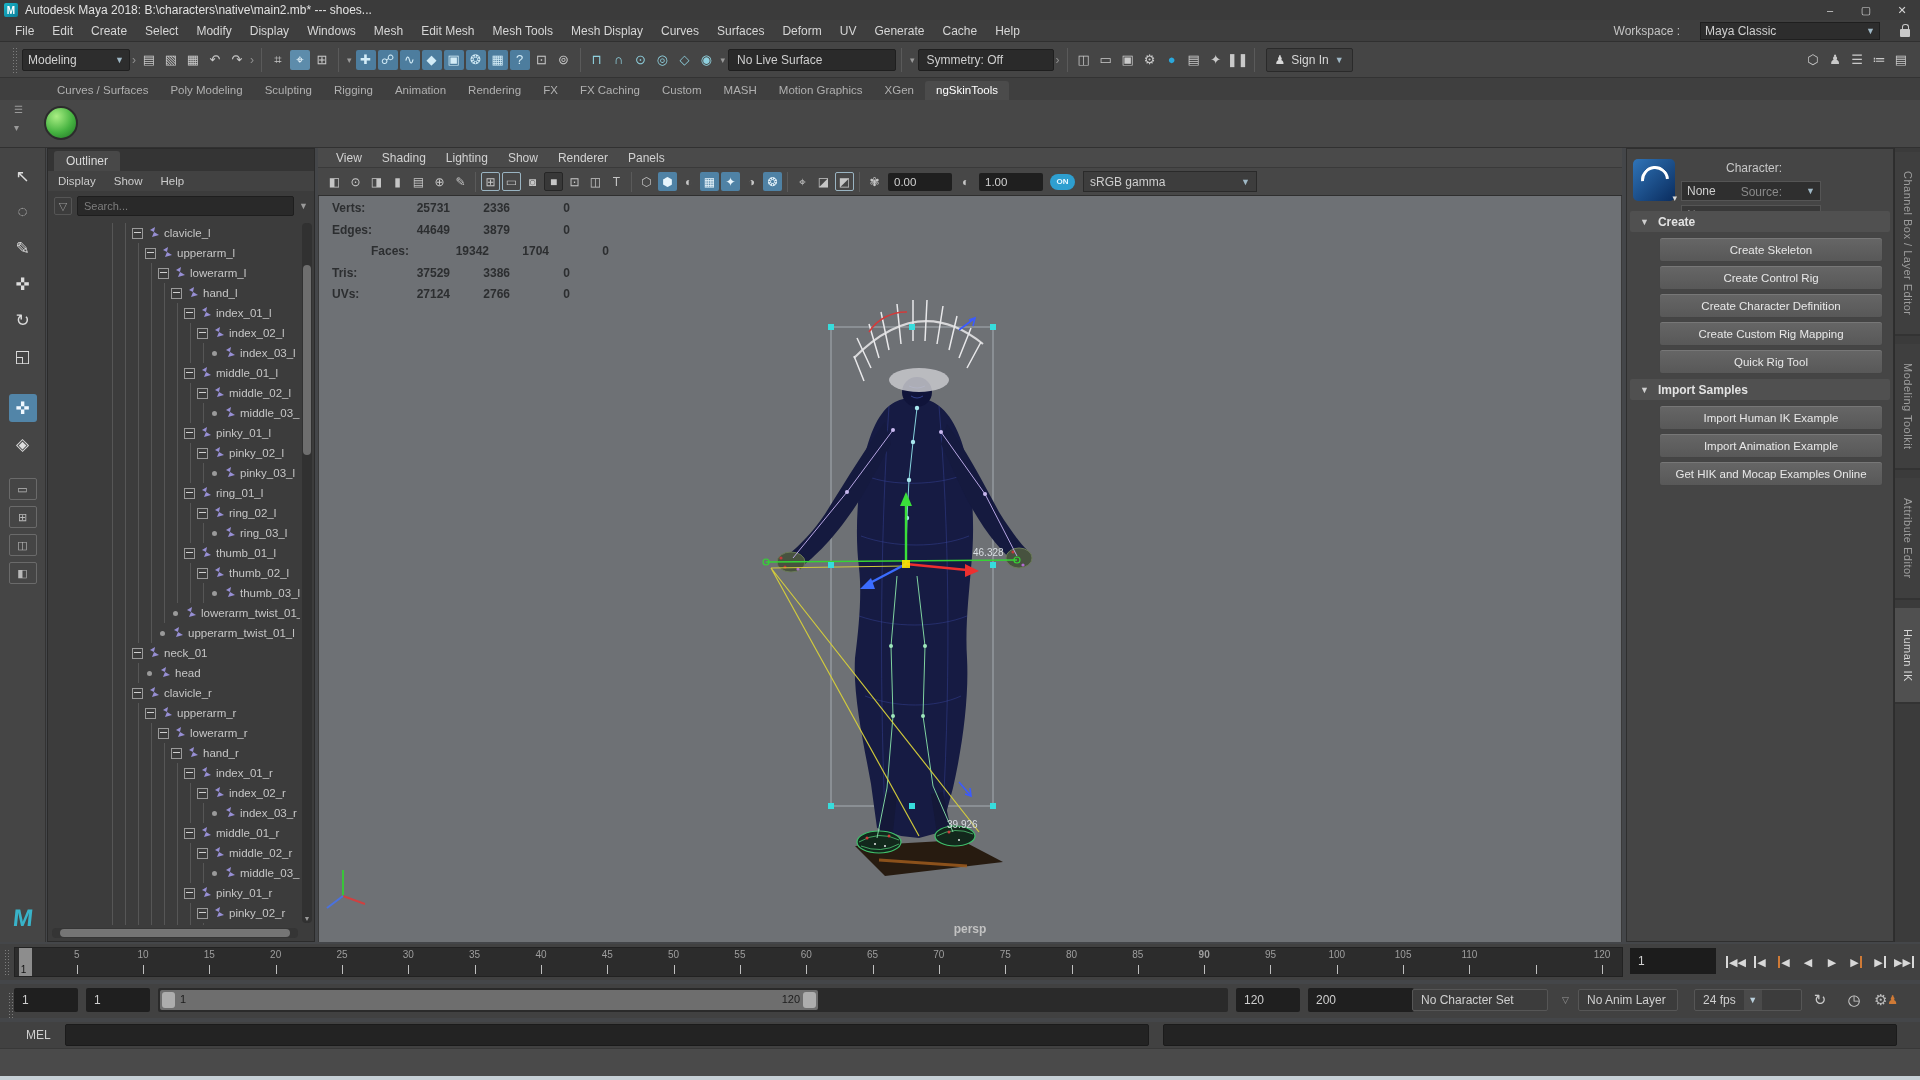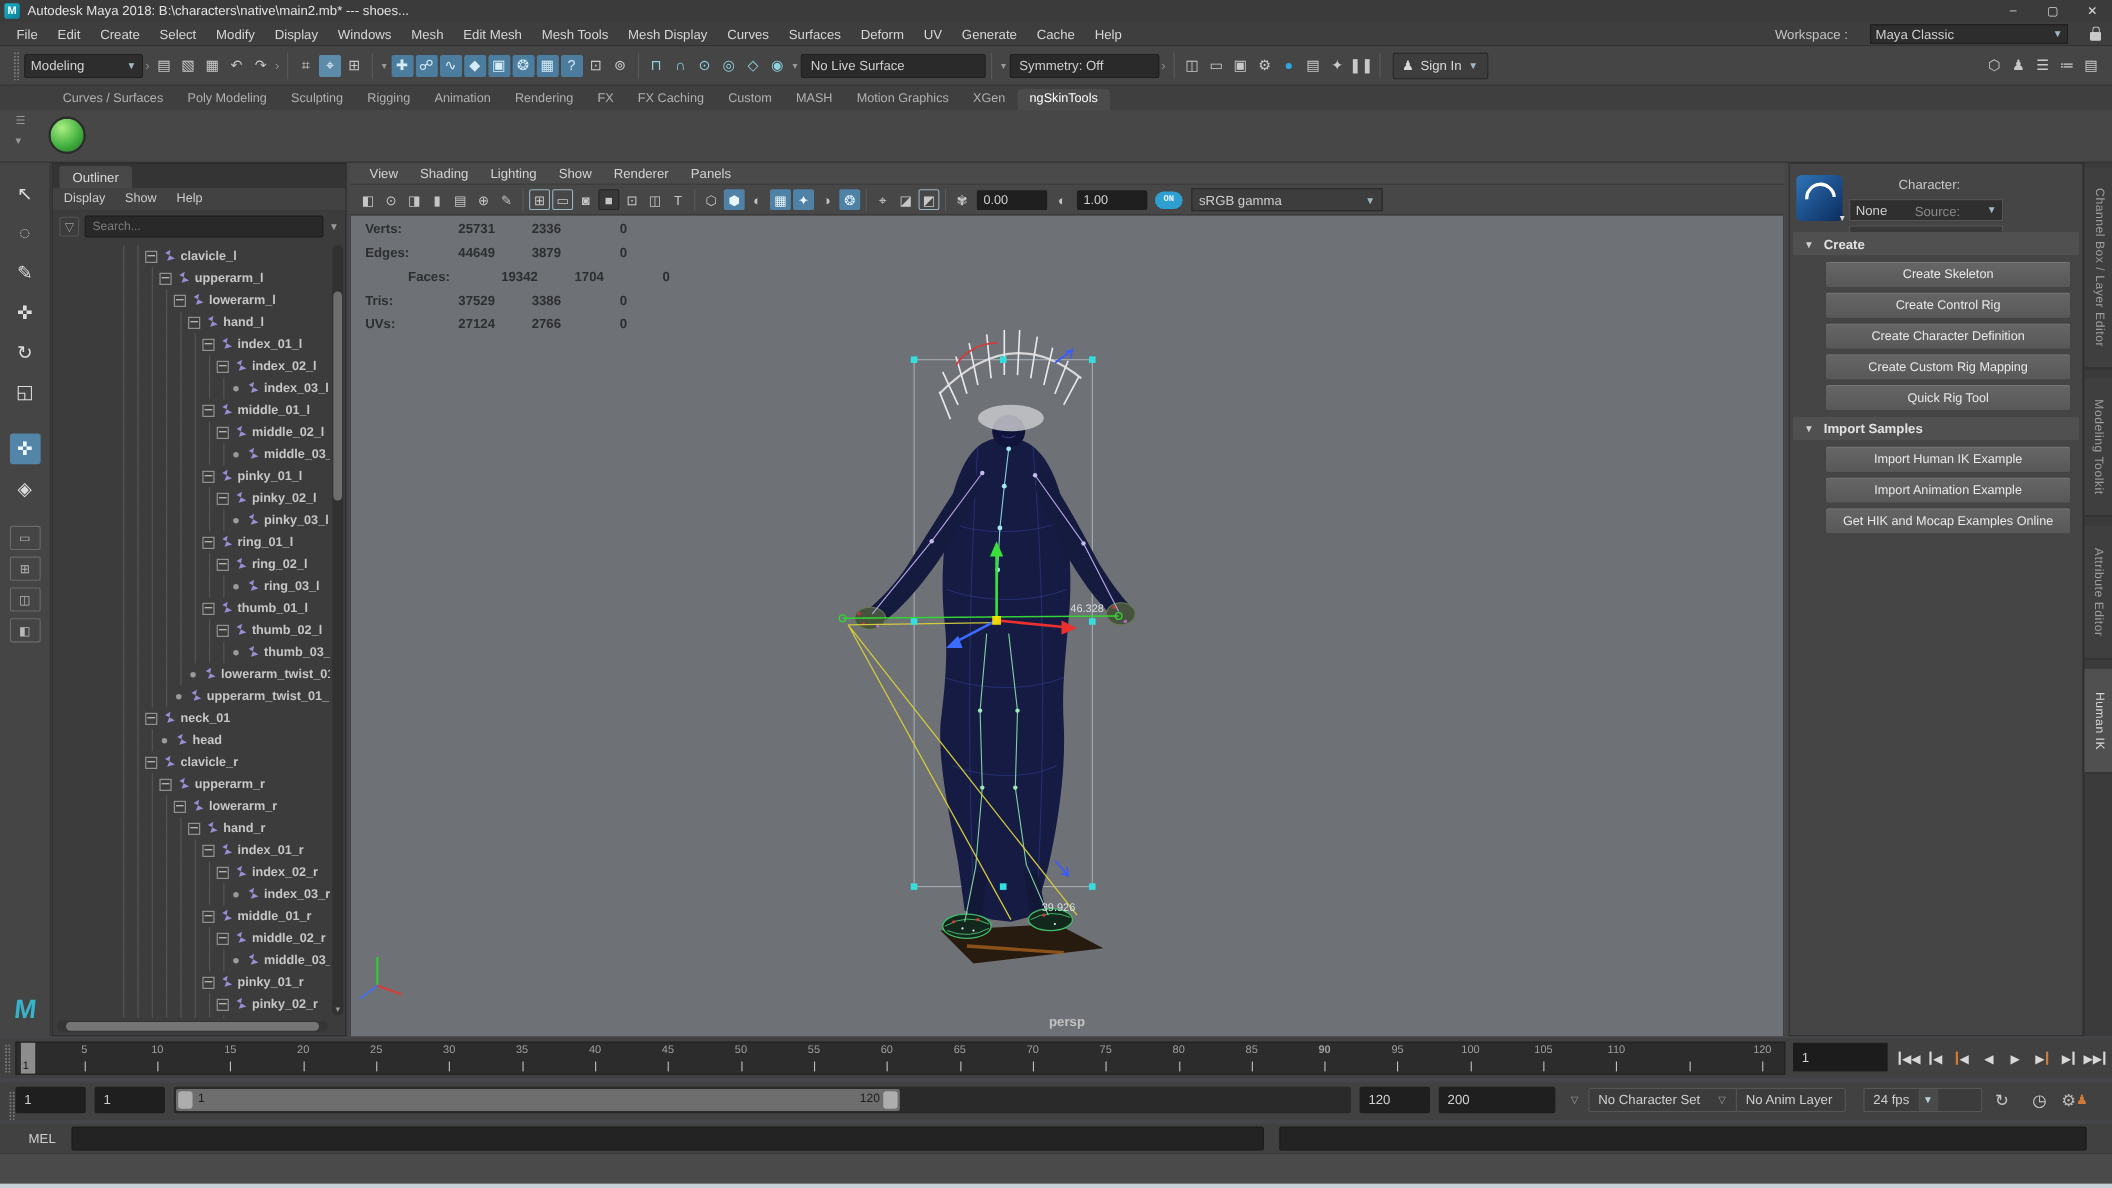--- a/index.html
+++ b/index.html
@@ -51,21 +51,21 @@
   .outliner{left:47px;top:148px;width:268px;height:794px;background:#3c3c3c;border:1px solid #2b2b2b;box-sizing:border-box;}
   .outl-tabrow{position:absolute;left:0;top:0;right:0;height:22px;background:#343434;}
   .outl-tab{position:absolute;left:6px;top:2px;height:20px;background:#484848;color:#dadada;padding:0 12px;display:flex;align-items:center;border-radius:3px 3px 0 0;font-size:12px;}
   .outl-menus{position:absolute;left:0;top:22px;right:0;height:20px;background:#424242;display:flex;align-items:center;padding-left:10px;gap:0;}
   .outl-menu{padding:0 10px 0 0;margin-right:8px;color:#cccccc;font-size:11.5px;}
   .outl-searchrow{position:absolute;left:0;top:42px;right:0;height:30px;display:flex;align-items:center;padding:0 6px;box-sizing:border-box;gap:5px;}
   .funnel{width:16px;height:16px;color:#9a9a9a;font-size:11px;display:flex;align-items:center;justify-content:center;border:1px solid #555;border-radius:2px;}
   .searchbox{flex:1;height:18px;background:#292929;border:1px solid #1e1e1e;border-radius:2px;color:#cfcfcf;font-size:11px;padding:0 6px;outline:none;font-family:"Liberation Sans",sans-serif;}
   .searchbox::placeholder{color:#7d7d7d;}
   .search-darr{color:#9a9a9a;font-size:9px;}
-  .tree{position:absolute;left:2px;top:74px;right:14px;bottom:16px;overflow:hidden;padding-left:56px;font-weight:bold;}
+  .tree{position:absolute;left:2px;top:74px;right:14px;bottom:16px;overflow:hidden;padding-left:56px;}
   .trow{height:20px;display:flex;align-items:center;white-space:nowrap;color:#c6c6c6;font-size:11.5px;}
   .indent{width:13px;height:100%;flex:none;background:linear-gradient(#565656,#565656) no-repeat 6px 0/1px 100%;}
   .exp-minus{width:9px;height:9px;border:1px solid #9a9a9a;background:#3c3c3c;position:relative;flex:none;margin-right:5px;}
   .exp-minus:after{content:"";position:absolute;left:1px;right:1px;top:3px;height:1px;background:#d0d0d0;}
   .exp-dot{width:5px;height:5px;border-radius:50%;background:#9a9a9a;flex:none;margin:0 7px 0 2px;}
   .jicon{flex:none;margin-right:4px;}
   .vscroll{position:absolute;right:2px;top:74px;bottom:18px;width:10px;background:#313131;border-radius:4px;}
   .vthumb{position:absolute;left:1px;right:1px;top:42px;height:190px;background:#6e6e6e;border-radius:4px;}
   .scr-arr{position:absolute;right:2px;width:10px;height:10px;color:#9a9a9a;font-size:7px;display:flex;align-items:center;justify-content:center;}
   .hscroll{position:absolute;left:4px;right:16px;bottom:3px;height:10px;background:#353535;border-radius:4px;}
@@ -73,21 +73,21 @@
   
   .vp-menus{left:318px;top:148px;width:1304px;height:20px;background:#4a4a4a;display:flex;align-items:center;padding-left:8px;box-sizing:border-box;border-bottom:1px solid #3a3a3a;}
   .vp-menu{padding:0 10px;color:#d2d2d2;font-size:12px;}
   .vp-icons{left:318px;top:168px;width:1304px;height:28px;background:#474747;display:flex;align-items:center;padding-left:6px;box-sizing:border-box;border-bottom:1px solid #2f2f2f;}
   .vicon{width:19px;height:19px;margin:0 1px;display:flex;align-items:center;justify-content:center;color:#c6c6c6;font-size:12px;border-radius:2px;flex:none;}
   .vicon.on{background:#4f82a5;color:#e8f5fc;}
   .vicon.frame{border:1px solid #9ab4c2;box-sizing:border-box;}
   .vicon.dark{background:#383838;border:1px solid #262626;box-sizing:border-box;}
   .vp-sep{width:1px;height:20px;background:#5a5a5a;margin:0 4px;}
   .numfield{width:52px;height:18px;background:#1f1f1f;color:#d2d2d2;display:flex;align-items:center;padding:0 6px;margin:0 3px;border-radius:2px;font-size:11.5px;}
-  .onbadge{width:25px;height:16px;border-radius:8px;background:#2e9fd0;color:#eaf7ff;font-size:8px;font-weight:bold;display:flex;align-items:center;justify-content:center;margin:0 4px;font-family:Liberation Mono, monospace;}
+  .onbadge{width:25px;height:16px;border-radius:8px;background:#2e9fd0;color:#eaf7ff;font-size:8px;font-weight:bold;display:flex;align-items:center;justify-content:center;margin:0 4px;}
   .gamma-select{width:160px;height:19px;background:#3d3d3d;border:1px solid #2a2a2a;display:flex;align-items:center;justify-content:space-between;padding:0 6px;color:#cfcfcf;margin-left:4px;}
   .canvas{left:318px;top:196px;width:1304px;height:746px;background:#6e7175;overflow:hidden;border-left:1px solid #3a3a3a;border-right:1px solid #3a3a3a;box-sizing:border-box;}
   .hudrow{position:absolute;display:flex;color:#2c2e30;font-weight:bold;font-size:12px;}
   .hud-label{width:58px;text-align:left;}
   .hud-v{width:60px;text-align:right;}
   .persp-label{position:absolute;left:0;right:0;bottom:6px;text-align:center;color:#c2c2c2;font-size:12px;font-weight:bold;}
   
   .hik{left:1626px;top:148px;width:268px;height:794px;background:#454545;border:1px solid #2f2f2f;box-sizing:border-box;}
   .hik-logo{position:absolute;left:6px;top:10px;width:42px;height:42px;border-radius:5px;background:linear-gradient(135deg,#2f74b8,#0a2c5e);}
   .hik-logo:before{content:"";position:absolute;left:8px;top:7px;width:22px;height:22px;border:3px solid #fff;border-color:#fff transparent transparent #fff;border-radius:50%;transform:rotate(40deg);}
@@ -1126,21 +1126,21 @@
       <div class="rbar">
         <div class="rhandle" style="left:2px"></div>
         <span class="rbar-lab" style="left:20px">1</span>
         <span class="rbar-lab" style="right:18px">120</span>
         <div class="rhandle" style="right:2px"></div>
       </div>
     </div>
     <div class="rfield" style="left:1236px;width:64px">120</div>
     <div class="rfield" style="left:1308px;width:106px">200</div>
     <span class="mini-darr" style="left:1428px">▽</span>
-    <div class="rsel" style="left:1444px;width:136px">No Character Set</div>
+    <div class="rsel" style="left:1412px;width:136px">No Character Set</div>
     <span class="mini-darr" style="left:1562px">▽</span>
     <div class="rsel" style="left:1578px;width:100px">No Anim Layer</div>
     <div class="rsel" style="left:1694px;width:108px">
       <span>24 fps</span>
       <span class="fps-arrow">▼</span>
     </div>
     <div class="ricon" style="left:1808px">↻</div>
     <div class="ricon" style="left:1842px">◷</div>
     <div class="ricon" style="left:1874px">
         <span style="color:#bbb">⚙</span>

